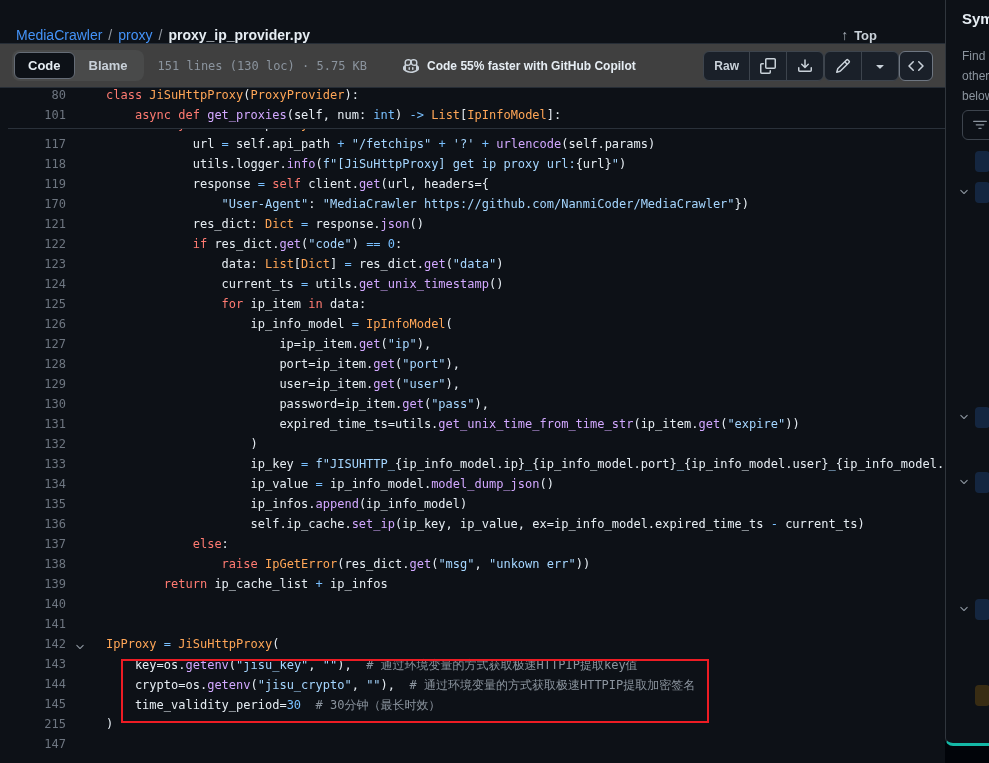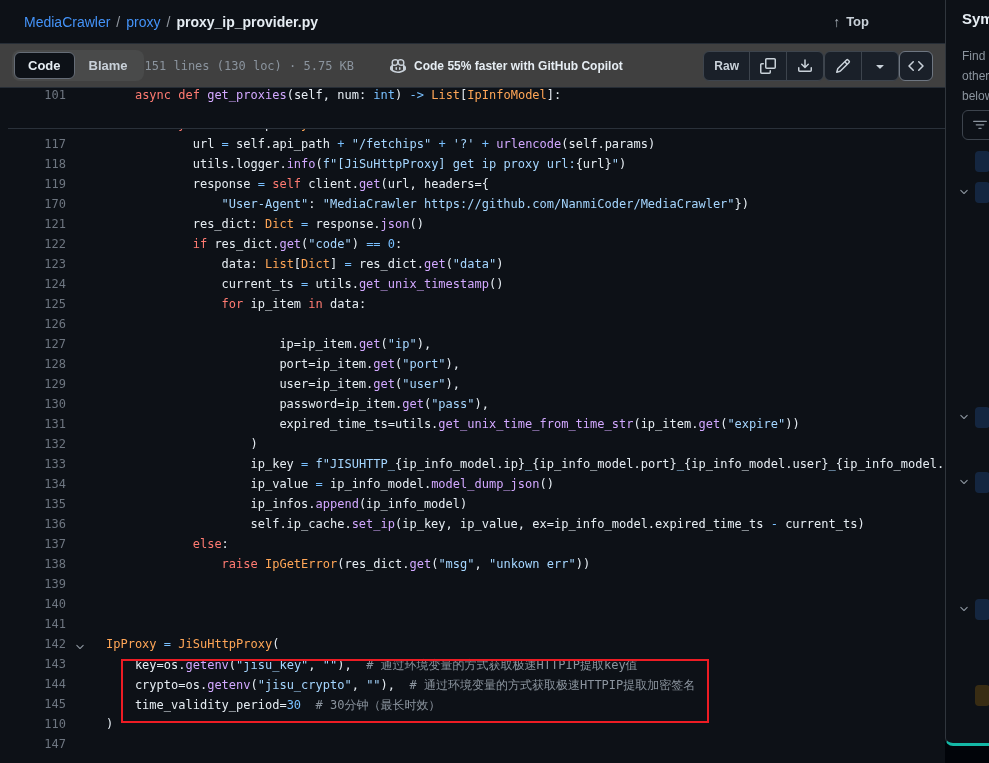--- a/index.html
+++ b/index.html
@@ -1,34 +1,34 @@
 <!DOCTYPE html>
 <html style="--kw: #ff7b72; --fn: #d2a8ff; --ty: #ffa657; --st: #a5d6ff; --ct: #79c0ff; --cm: #8b949e; --pl: #e6edf3; --annot: #ed1c24;"><head>
 <meta charset="utf-8">
 <style>
   html,body{margin:0;padding:0;background:#010409;}
   #app{position:relative;width:989px;height:763px;overflow:hidden;background:#010409;
        font-family:"Liberation Sans",sans-serif;color:#e6edf3;}
   
   .left-col{position:absolute;left:0;top:0;width:945px;height:763px;background:#0d1117;}
-  .breadcrumb-bar{height:43px;border-bottom:1px solid #262d36;display:flex;align-items:center;padding:0 24px;}
+  .breadcrumb-bar{height:43px;border-bottom:1px solid #262d36;display:flex;align-items:flex-end;padding:0 16px;}
   .crumb{font-size:14px;white-space:nowrap;}
   .link-blue{color:#4493f8;cursor:pointer;}
   .crumb-sep{color:#9198a1;padding:0 6px;}
   .crumb-file{font-weight:700;color:#e6edf3;}
   .top-link{margin-left:auto;display:flex;align-items:center;gap:6px;color:#c9d1d9;
             font-size:13px;font-weight:600;cursor:pointer;padding-right:52px;}
   .up-arrow{font-size:14px;color:#aab2bb;}
   .toolbar{height:43px;background:#404040;border-bottom:1px solid #262d36;display:flex;
            align-items:center;padding:0 12px;}
   .tab-group{display:flex;align-items:center;background:rgba(177,186,196,0.08);border-radius:8px;padding:2px;}
   .tab{font-size:13px;font-weight:600;padding:5px 13px;border-radius:6px;cursor:pointer;}
   .tab.active{background:#0d1117;border:1px solid #656c76;color:#e6edf3;}
   .tab.inactive{color:#c9d1d9;border:1px solid transparent;}
-  .file-meta{margin-left:1px;color:#8b949e;font:12px "DejaVu Sans Mono",monospace;white-space:nowrap;}
+  .file-meta{margin-left:14px;color:#8b949e;font:12px "DejaVu Sans Mono",monospace;white-space:nowrap;}
   .copilot{margin-left:36px;display:flex;align-items:center;gap:8px;font-size:12px;font-weight:700;
            color:#e6edf3;white-space:nowrap;}
   .icon16{width:16px;height:16px;fill:#c9d1d9;display:block;}
   .right-actions{margin-left:auto;display:flex;align-items:center;gap:0;}
   .btn-group{display:flex;align-items:stretch;border:1px solid #3d444d;border-radius:6px;background:#1a2029;overflow:hidden;height:28px;}
   .seg{display:flex;align-items:center;justify-content:center;padding:0 10px;cursor:pointer;}
   .seg + .seg{border-left:1px solid #3d444d;}
   .seg-label{font-size:12px;font-weight:600;color:#c9d1d9;}
   .sq-btn{width:32px;height:28px;border:1px solid #6e7681;border-radius:6px;background:#1a2029;
           display:flex;align-items:center;justify-content:center;cursor:pointer;}
@@ -174,20 +174,21 @@
             <div class="codetext"><span class="tk p">                current_ts </span><span class="tk n">=</span><span class="tk p"> utils.</span><span class="tk f">get_unix_timestamp</span><span class="tk p">()</span></div>
           </div>
           <div class="row">
             <div class="ln">125</div>
             <div class="chev-slot"></div>
             <div class="codetext"><span class="tk p">                </span><span class="tk k">for</span><span class="tk p"> ip_item </span><span class="tk k">in</span><span class="tk p"> data:</span></div>
           </div>
           <div class="row">
             <div class="ln">126</div>
             <div class="chev-slot"></div>
+            <div class="codetext"><span class="tk p">                    ip_info_model </span><span class="tk n">=</span><span class="tk p"> </span><span class="tk t">IpInfoModel</span><span class="tk p">(</span></div>
           </div>
           <div class="row">
             <div class="ln">127</div>
             <div class="chev-slot"></div>
             <div class="codetext"><span class="tk p">                        ip=ip_item.</span><span class="tk f">get</span><span class="tk p">(</span><span class="tk s">"ip"</span><span class="tk p">),</span></div>
           </div>
           <div class="row">
             <div class="ln">128</div>
             <div class="chev-slot"></div>
             <div class="codetext"><span class="tk p">                        port=ip_item.</span><span class="tk f">get</span><span class="tk p">(</span><span class="tk s">"port"</span><span class="tk p">),</span></div>
@@ -238,20 +239,21 @@
             <div class="codetext"><span class="tk p">            </span><span class="tk k">else</span><span class="tk p">:</span></div>
           </div>
           <div class="row">
             <div class="ln">138</div>
             <div class="chev-slot"></div>
             <div class="codetext"><span class="tk p">                </span><span class="tk k">raise</span><span class="tk p"> </span><span class="tk t">IpGetError</span><span class="tk p">(res_dict.</span><span class="tk f">get</span><span class="tk p">(</span><span class="tk s">"msg"</span><span class="tk p">, </span><span class="tk s">"unkown err"</span><span class="tk p">))</span></div>
           </div>
           <div class="row">
             <div class="ln">139</div>
             <div class="chev-slot"></div>
+            <div class="codetext"><span class="tk p">        </span><span class="tk k">return</span><span class="tk p"> ip_cache_list </span><span class="tk n">+</span><span class="tk p"> ip_infos</span></div>
           </div>
           <div class="row">
             <div class="ln">140</div>
             <div class="chev-slot"></div>
             <div class="codetext"></div>
           </div>
           <div class="row">
             <div class="ln">141</div>
             <div class="chev-slot"></div>
             <div class="codetext"></div>
@@ -274,31 +276,36 @@
             <div class="ln">144</div>
             <div class="chev-slot"></div>
             <div class="codetext"><span class="tk p">    crypto=os.</span><span class="tk f">getenv</span><span class="tk p">(</span><span class="tk s">"jisu_crypto"</span><span class="tk p">, </span><span class="tk s">""</span><span class="tk p">),  </span><span class="tk c"># 通过环境变量的方式获取极速HTTPIP提取加密签名</span></div>
           </div>
           <div class="row">
             <div class="ln">145</div>
             <div class="chev-slot"></div>
             <div class="codetext"><span class="tk p">    time_validity_period=</span><span class="tk n">30</span><span class="tk p">  </span><span class="tk c"># 30分钟（最长时效）</span></div>
           </div>
           <div class="row">
-            <div class="ln">110</div>
+            <div class="ln">215</div>
             <div class="chev-slot"></div>
             <div class="codetext"><span class="tk p">)</span></div>
           </div>
           <div class="row">
             <div class="ln">147</div>
             <div class="chev-slot"></div>
             <div class="codetext"></div>
           </div>
         </div>
       <div id="sticky">
+          <div class="row">
+            <div class="ln">80</div>
+            <div class="chev-slot"></div>
+            <div class="codetext"><span class="tk k">class</span><span class="tk p"> </span><span class="tk t">JiSuHttpProxy</span><span class="tk p">(</span><span class="tk t">ProxyProvider</span><span class="tk p">):</span></div>
+          </div>
           <div class="row">
             <div class="ln">101</div>
             <div class="chev-slot"></div>
             <div class="codetext"><span class="tk p">    </span><span class="tk k">async def</span><span class="tk p"> </span><span class="tk f">get_proxies</span><span class="tk p">(self, num: </span><span class="tk n">int</span><span class="tk p">) </span><span class="tk n">-&gt;</span><span class="tk p"> </span><span class="tk t">List</span><span class="tk p">[</span><span class="tk t">IpInfoModel</span><span class="tk p">]:</span></div>
           </div>
         </div>
       <div id="annotation-box" style="top: 571px; height: 60px;"></div>
     </div>
   </div>
 

